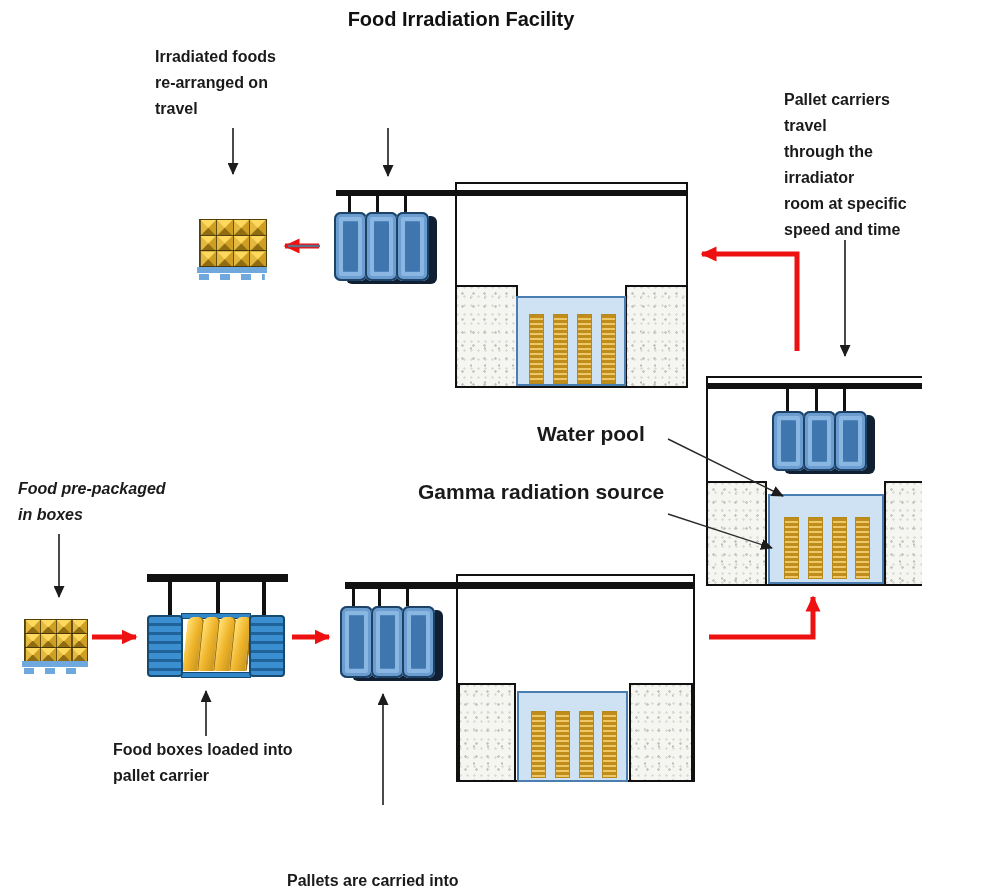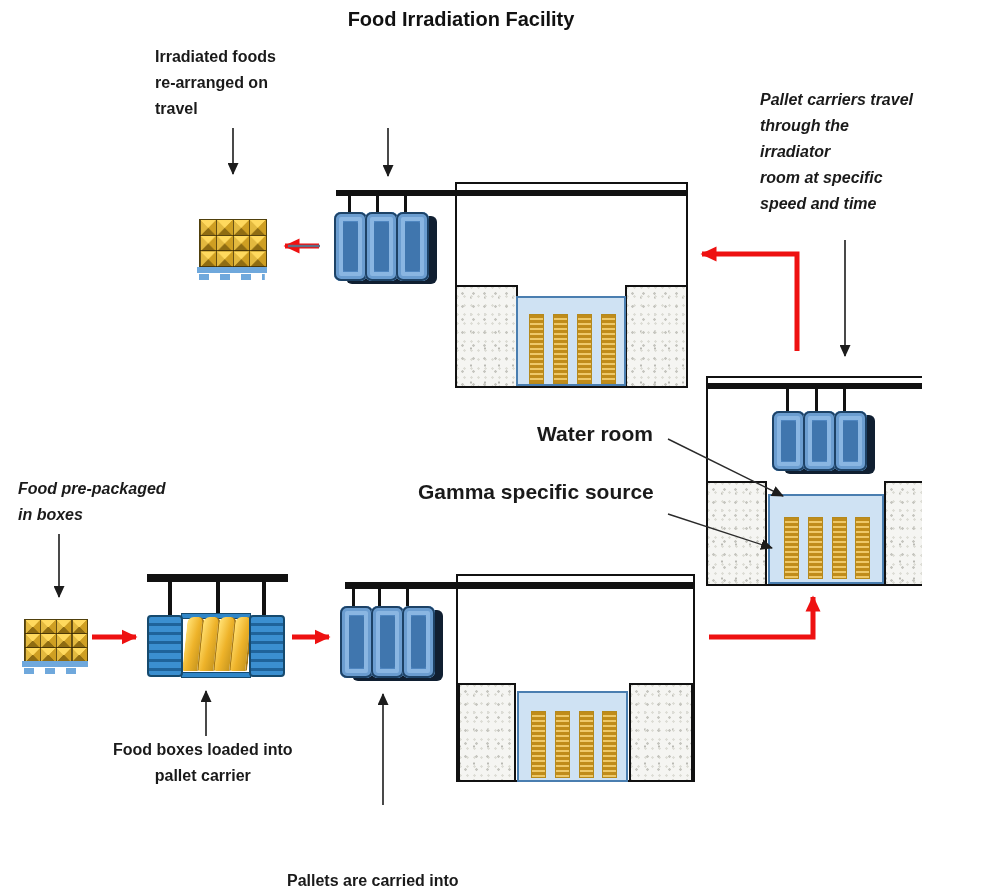--- a/index.html
+++ b/index.html
@@ -88,29 +88,29 @@
 </head>
 <body>
 
 <div id="stage">
 
   <div id="title">Food Irradiation Facility</div>
 
   <div class="lbl" style="left:155px;top:44px;">Irradiated foods
 re-arranged on
 travel</div>
-  <div class="lbl" style="left:760px;top:87px;font-style:italic;">Pallet carriers travel
+  <div class="lbl" style="left:784px;top:87px;">Pallet carriers travel
 through the irradiator
 room at specific
 speed and time</div>
-  <div class="lbl lbl-big" style="left:537px;top:421px;">Water room</div>
-  <div class="lbl lbl-big" style="left:418px;top:479px;">Gamma specific source</div>
+  <div class="lbl lbl-big" style="left:537px;top:421px;">Water pool</div>
+  <div class="lbl lbl-big" style="left:418px;top:479px;">Gamma radiation source</div>
   <div class="lbl" style="left:18px;top:476px;font-style:italic;">Food pre-packaged
 in boxes</div>
-  <div class="lbl" style="left:113px;top:737px;text-align:center;">Food boxes loaded into
+  <div class="lbl" style="left:113px;top:737px;">Food boxes loaded into
 pallet carrier</div>
   <div class="lbl" style="left:287px;top:868px;">Pallets are carried into
 the radiation chamber</div>
 
   <div class="room" style="left:455px;top:182px;width:229px;height:202px;"></div>
   <div class="rail" style="left:336px;top:190px;width:350px;height:6px;"></div>
   <div class="post" style="left:348px;top:196px;height:17px;"></div>
   <div class="post" style="left:376px;top:196px;height:17px;"></div>
   <div class="post" style="left:404px;top:196px;height:17px;"></div>
   <div class="cgroup" style="left:334px;top:212px;width:95px;height:69px;">

